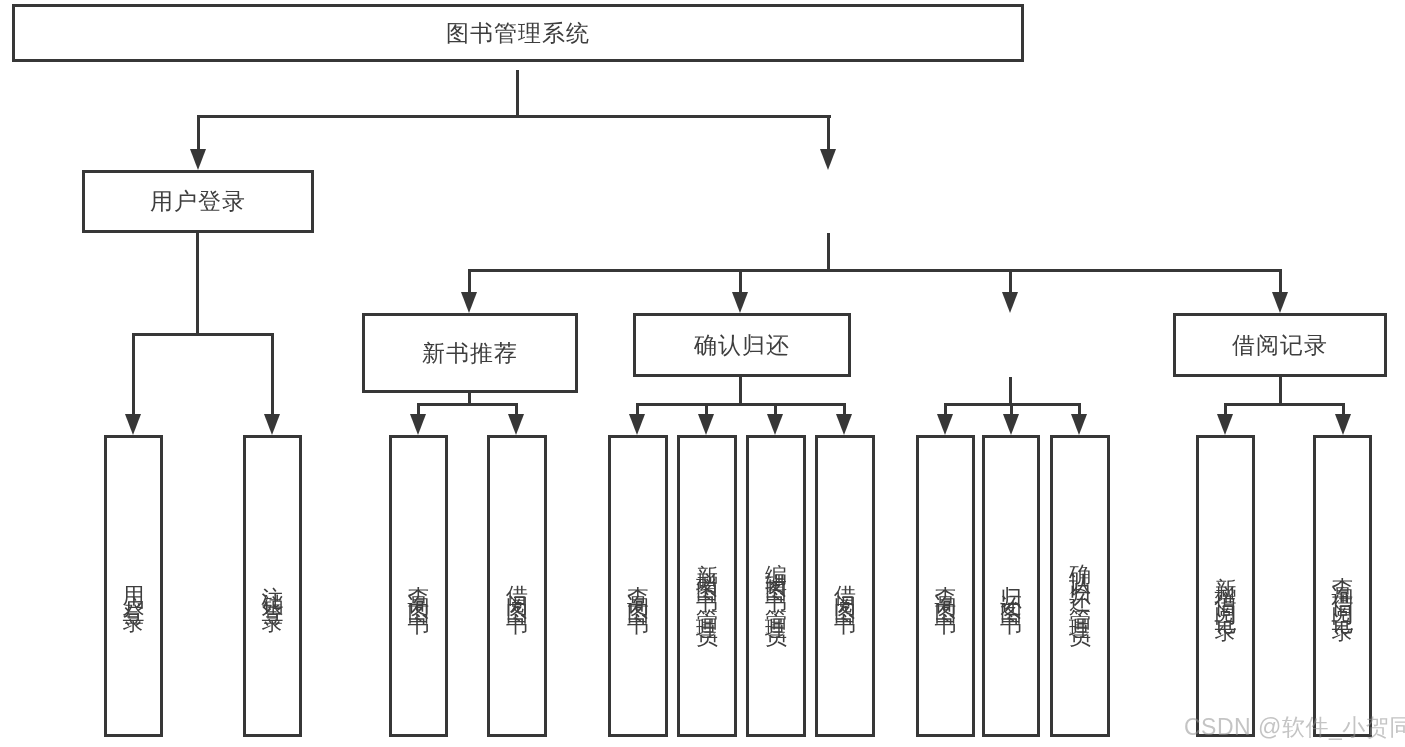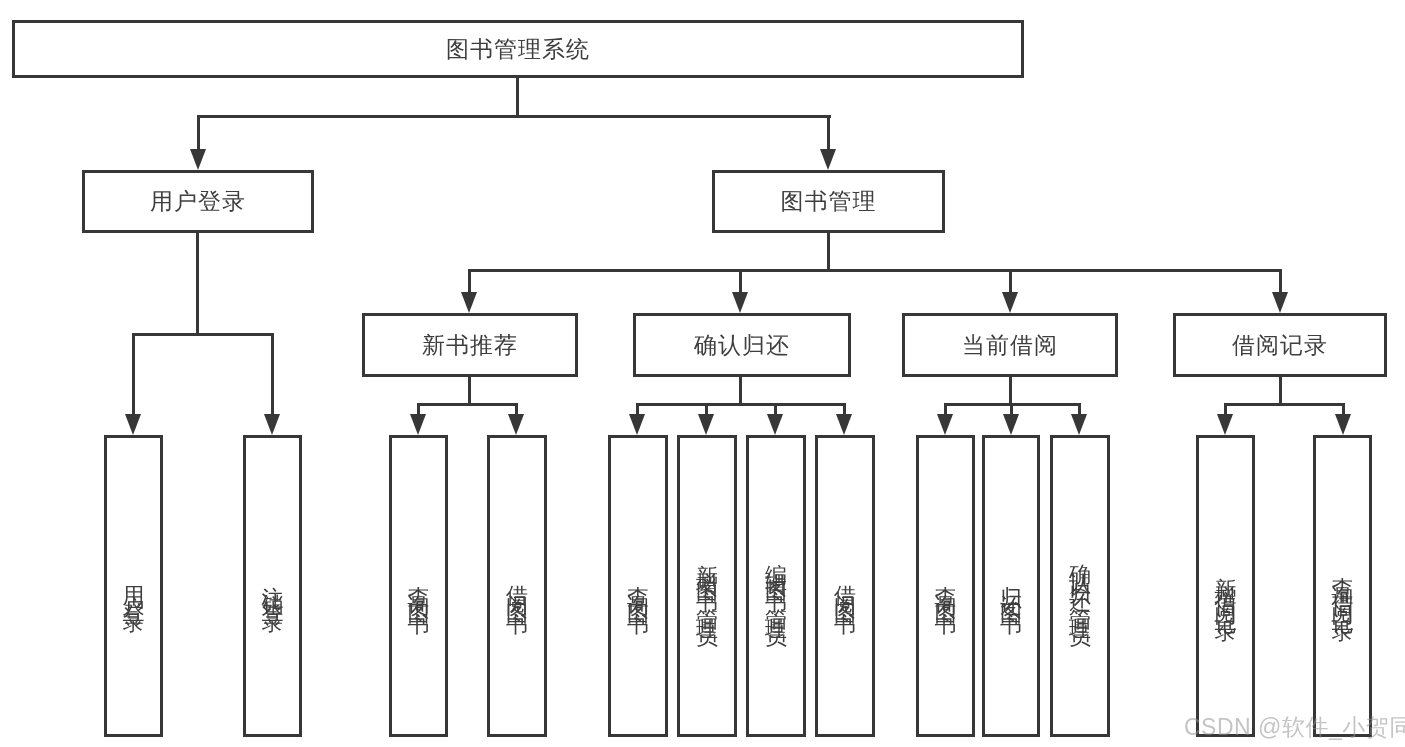--- a/index.html
+++ b/index.html
@@ -54,64 +54,58 @@
     letter-spacing: 0.5px;
     white-space: nowrap;
     z-index: 5;
   }
 </style>
 </head>
 <body>
 
 <div class="canvas">
 
-  <div class="box hbox" style="left:12px;top:20px;width:1012px;height:58px">
+  <div class="box hbox" style="left:12px;top:4px;width:1012px;height:58px">
     <span>图书管理系统</span>
   </div>
 
   <div class="vline" style="left:516px;top:70px;height:48px"></div>
   <div class="hline" style="left:197px;top:115px;width:634px"></div>
   <div class="vline" style="left:197px;top:115px;height:38px"></div>
   <div class="arrow" style="left:190px;top:149px"></div>
   <div class="vline" style="left:827px;top:115px;height:38px"></div>
   <div class="arrow" style="left:820px;top:149px"></div>
 
   <div class="box hbox" style="left:82px;top:170px;width:232px;height:63px">
     <span>用户登录</span>
-  </div>
-  <div class="box hbox" style="left:712px;top:170px;width:233px;height:63px">
-    <span>图书管理</span>
   </div>
 
   <div class="vline" style="left:196px;top:233px;height:102px"></div>
   <div class="hline" style="left:132px;top:333px;width:142px"></div>
   <div class="vline" style="left:132px;top:333px;height:85px"></div>
   <div class="arrow" style="left:125px;top:414px"></div>
   <div class="vline" style="left:271px;top:333px;height:85px"></div>
   <div class="arrow" style="left:264px;top:414px"></div>
 
   <div class="vline" style="left:827px;top:233px;height:39px"></div>
   <div class="hline" style="left:468px;top:269px;width:814px"></div>
   <div class="vline" style="left:468px;top:269px;height:26px"></div>
   <div class="arrow" style="left:461px;top:292px"></div>
   <div class="vline" style="left:739px;top:269px;height:26px"></div>
   <div class="arrow" style="left:732px;top:292px"></div>
   <div class="vline" style="left:1009px;top:269px;height:26px"></div>
   <div class="arrow" style="left:1002px;top:292px"></div>
   <div class="vline" style="left:1279px;top:269px;height:26px"></div>
   <div class="arrow" style="left:1272px;top:292px"></div>
 
-  <div class="box hbox" style="left:362px;top:313px;width:216px;height:64px">
+  <div class="box hbox" style="left:362px;top:313px;width:216px;height:80px">
     <span>新书推荐</span>
   </div>
   <div class="box hbox" style="left:633px;top:313px;width:218px;height:64px">
     <span>确认归还</span>
-  </div>
-  <div class="box hbox" style="left:902px;top:313px;width:216px;height:64px">
-    <span>当前借阅</span>
   </div>
   <div class="box hbox" style="left:1173px;top:313px;width:214px;height:64px">
     <span>借阅记录</span>
   </div>
 
   <div class="vline" style="left:468px;top:377px;height:29px"></div>
   <div class="hline" style="left:417px;top:403px;width:101px"></div>
   <div class="vline" style="left:417px;top:403px;height:15px"></div>
   <div class="arrow" style="left:410px;top:414px"></div>
   <div class="vline" style="left:515px;top:403px;height:15px"></div>

